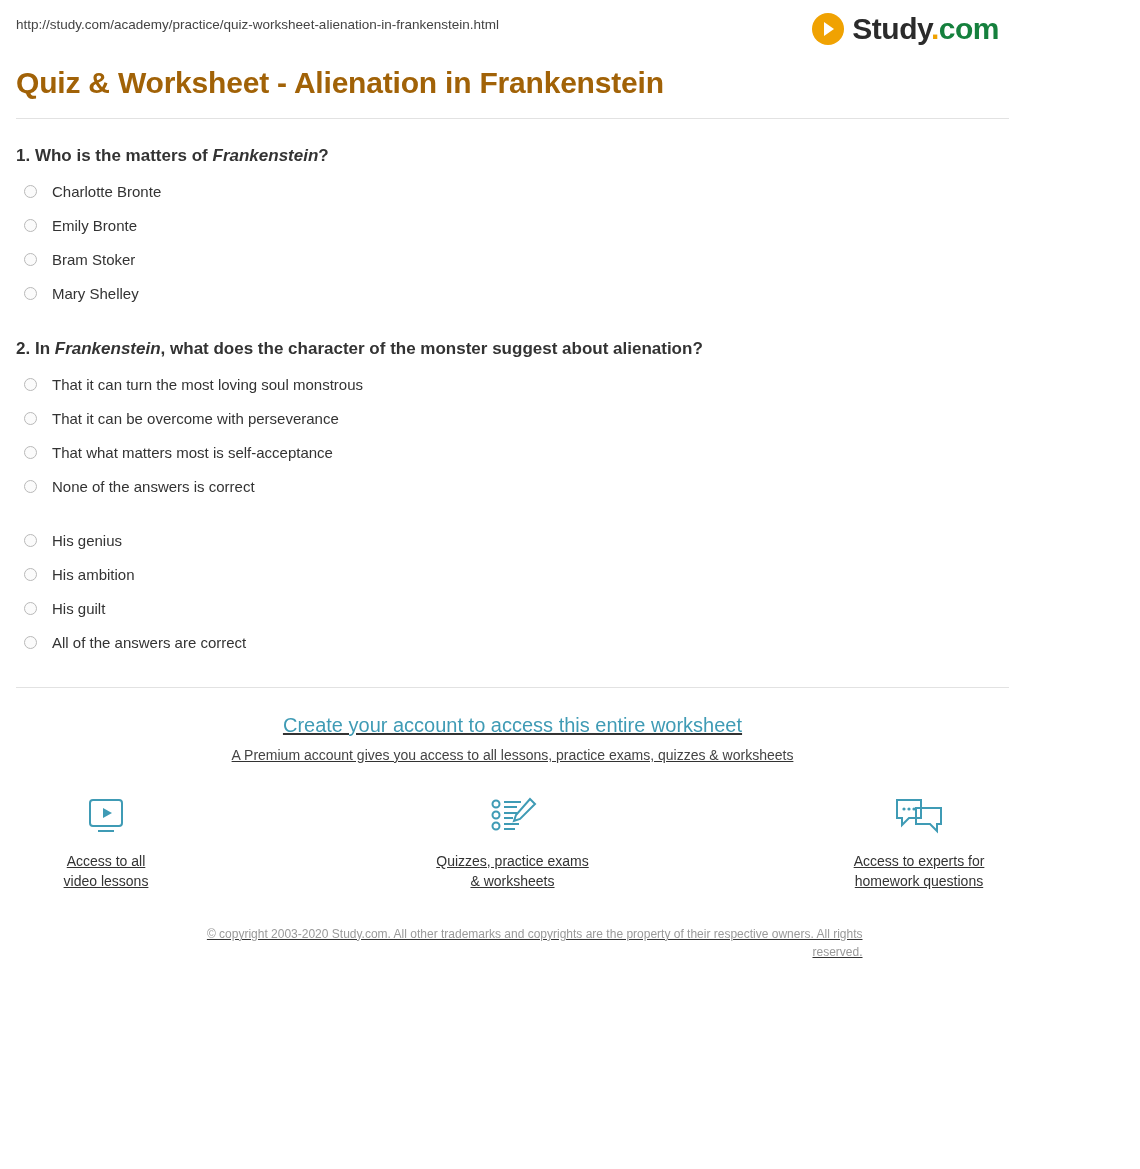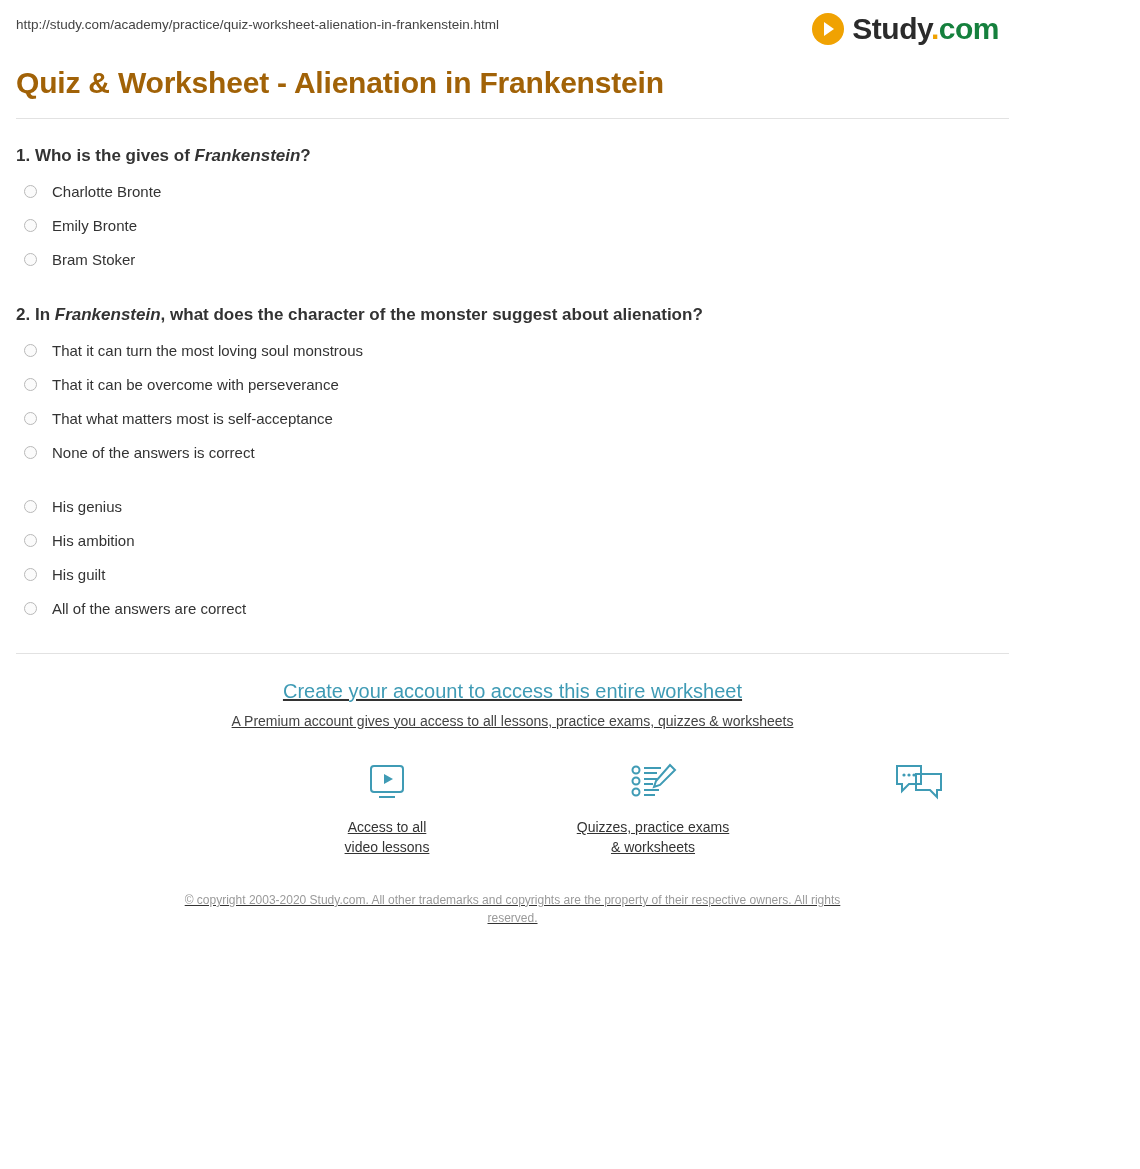--- a/index.html
+++ b/index.html
@@ -133,21 +133,21 @@
     margin: 0 0 10px 0;
     font-weight: normal;
   }
   .promo-sub {
     font-size: 14px;
     color: #444;
     margin: 0 0 26px 0;
   }
   .features {
     display: flex;
-    justify-content: flex-end;
+    justify-content: space-between;
     gap: 86px;
     margin-bottom: 34px;
   }
   .feature {
     width: 180px;
     text-align: center;
   }
   .feature-icon {
     height: 52px;
     display: flex;
@@ -161,51 +161,56 @@
     line-height: 20px;
     white-space: pre-line;
   }
   .copyright {
     font-size: 12px;
     color: #9a9a9a;
     line-height: 18px;
     max-width: 700px;
     margin: 0 auto;
     padding-bottom: 18px;
+    text-align: right;
   }
 </style>
 </head>
 <body>
 
 <div class="page">
 
   <div class="top-bar">
     <div class="url">http://study.com/academy/practice/quiz-worksheet-alienation-in-frankenstein.html</div>
     <div class="logo">
       <span class="logo-mark"></span>
       <span class="logo-text"><span>Study</span><span class="dot">.</span><span class="com">com</span></span>
     </div>
   </div>
 
   <h1 class="title">Quiz &amp; Worksheet - Alienation in Frankenstein</h1>
   <hr class="rule">
 
   <div class="question">
-    <p class="q-text"><span>1.</span> <span>Who is the gives of </span><em>Frankenstein</em><span>?</span></p>
+    <p class="q-text"><span>1.</span> <span>Who is the matters of </span><em>Frankenstein</em><span>?</span></p>
     <div class="choice">
       <span class="radio"></span>
       <span class="choice-label">Charlotte Bronte</span>
     </div>
     <div class="choice">
       <span class="radio"></span>
       <span class="choice-label">Emily Bronte</span>
     </div>
     <div class="choice">
       <span class="radio"></span>
       <span class="choice-label">Bram Stoker</span>
+    </div>
+    <div class="choice">
+      <span class="radio"></span>
+      <span class="choice-label">Mary Shelley</span>
     </div>
   </div>
 
   <div class="question">
     <p class="q-text"><span>2.</span> <span>In </span><em>Frankenstein</em><span>, what does the character of the monster suggest about alienation?</span></p>
     <div class="choice">
       <span class="radio"></span>
       <span class="choice-label">That it can turn the most loving soul monstrous</span>
     </div>
     <div class="choice">
@@ -282,19 +287,21 @@
       <div class="feature">
         <div class="feature-icon">
           <svg width="54" height="42" viewBox="0 0 54 42" fill="none" stroke="#3f9bb5" stroke-width="2">
             <path d="M5 6 h24 v18 h-12 l-7 7 v-7 h-5 z"></path>
             <path d="M24 14 h25 v16 h-4 v7 l-7 -7 h-14 z"></path>
             <circle cx="12" cy="15" r="1.6" fill="#3f9bb5" stroke="none"></circle>
             <circle cx="17" cy="15" r="1.6" fill="#3f9bb5" stroke="none"></circle>
             <circle cx="22" cy="15" r="1.6" fill="#3f9bb5" stroke="none"></circle>
           </svg>
         </div>
+        <div class="feature-label">Access to experts for
+homework questions</div>
       </div>
     </div>
 
     <div class="copyright">© copyright 2003-2020 Study.com. All other trademarks and copyrights are the property of their respective owners. All rights reserved.</div>
   </div>
 
 </div>
 
 </body></html>

